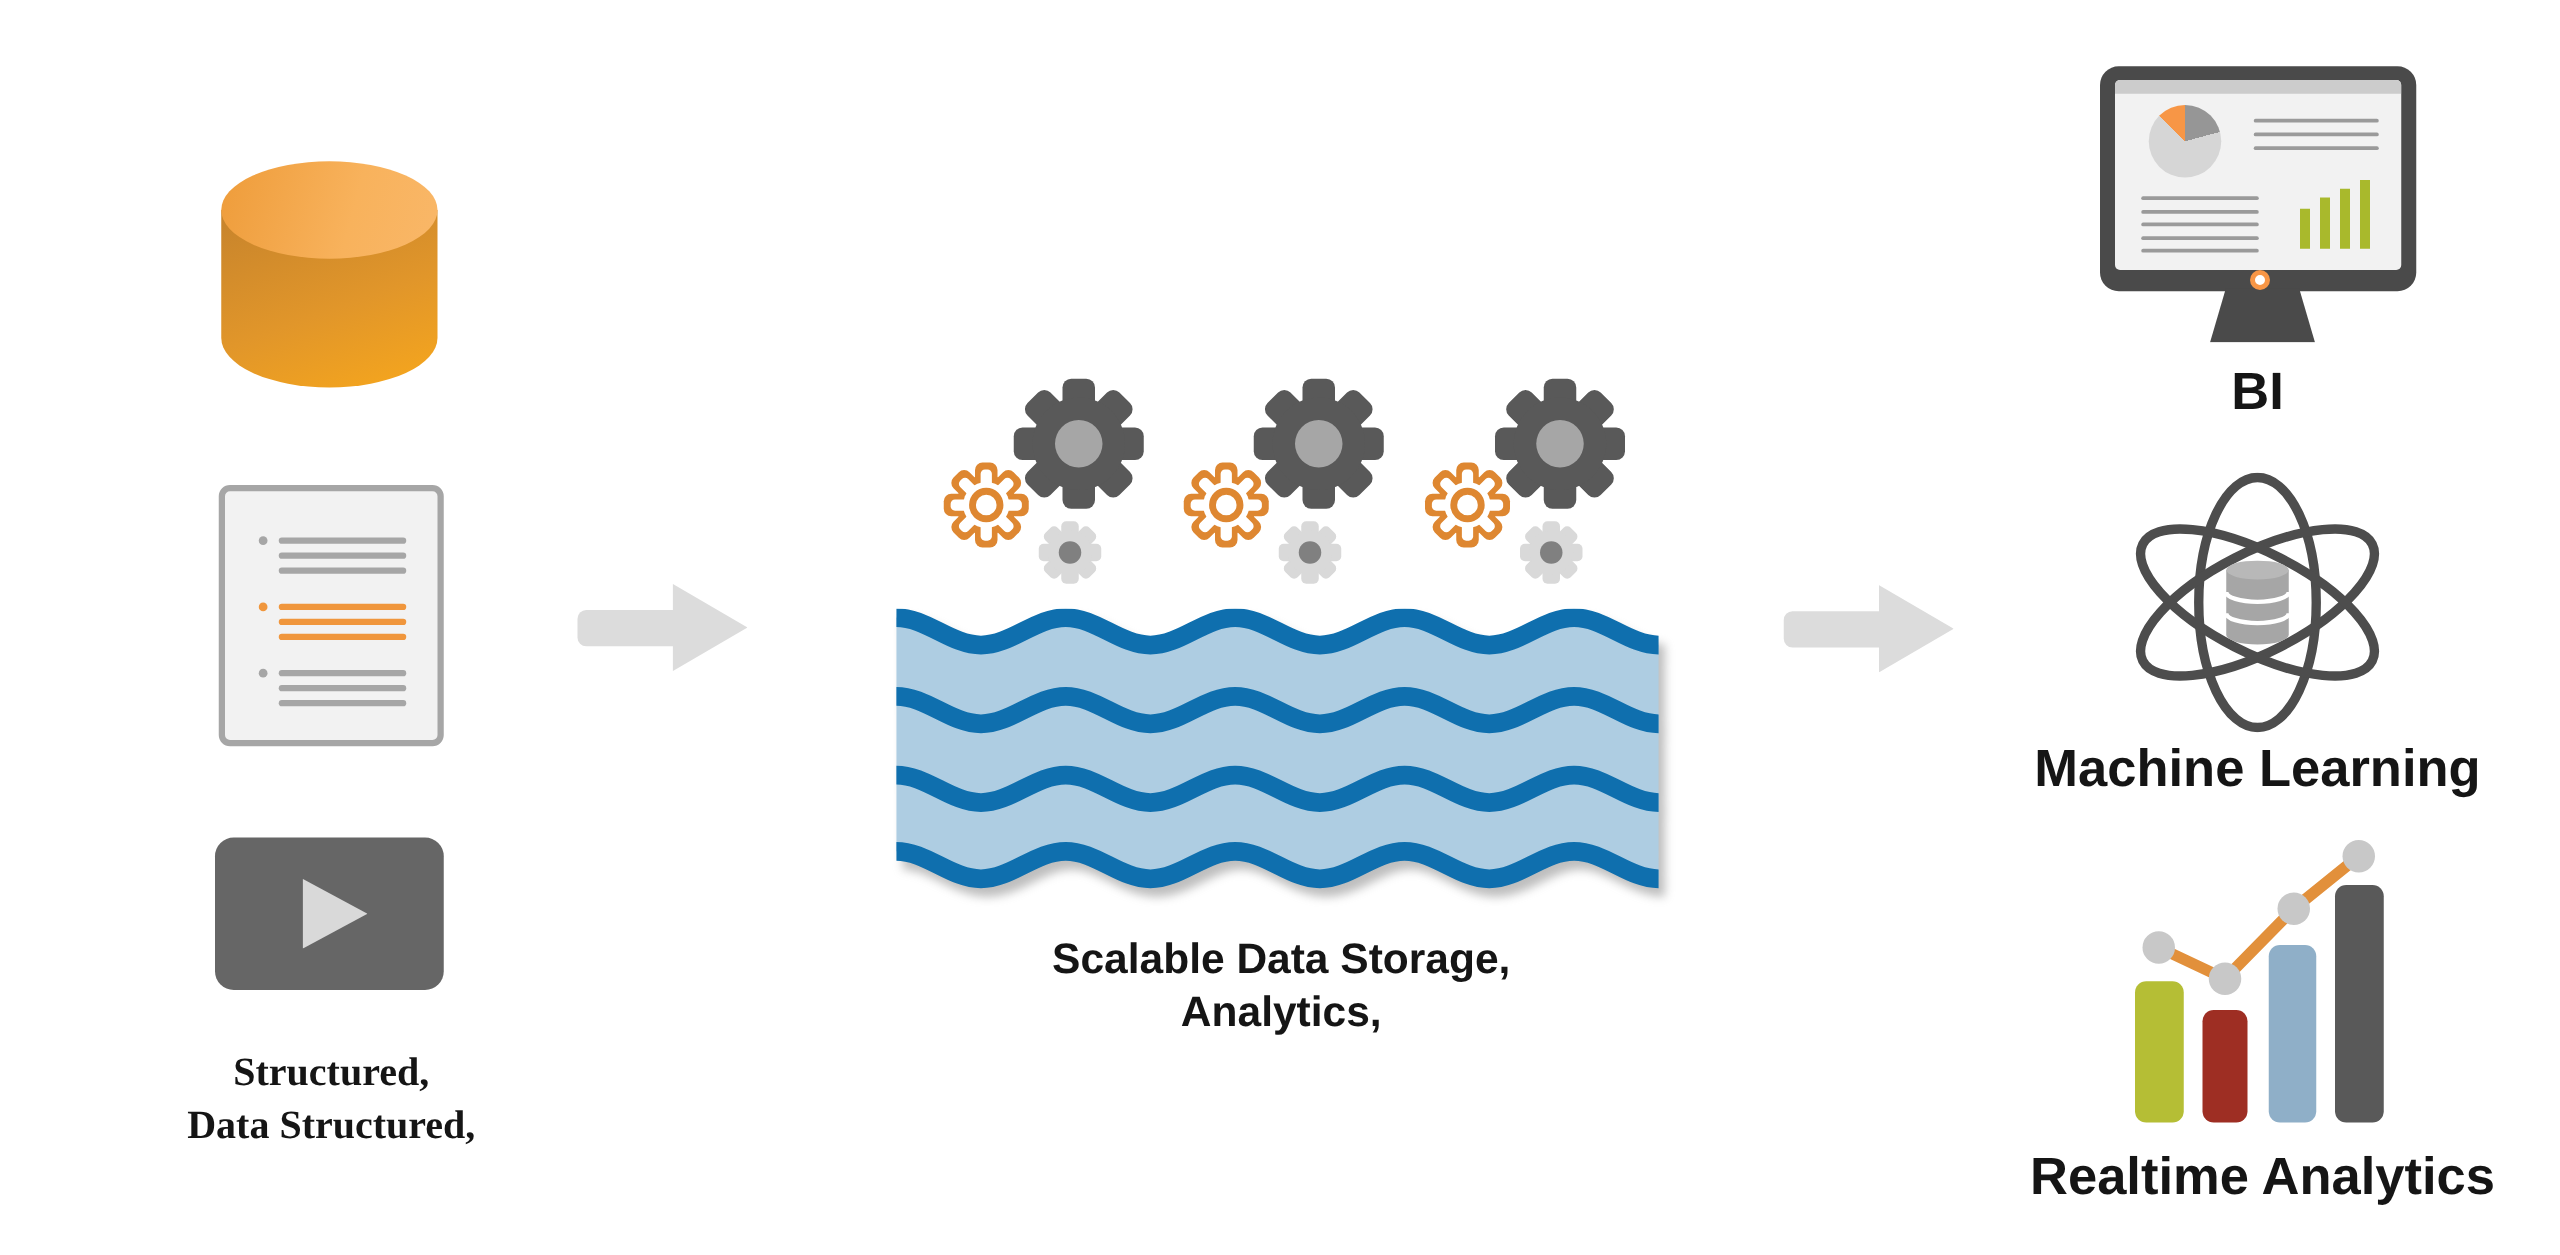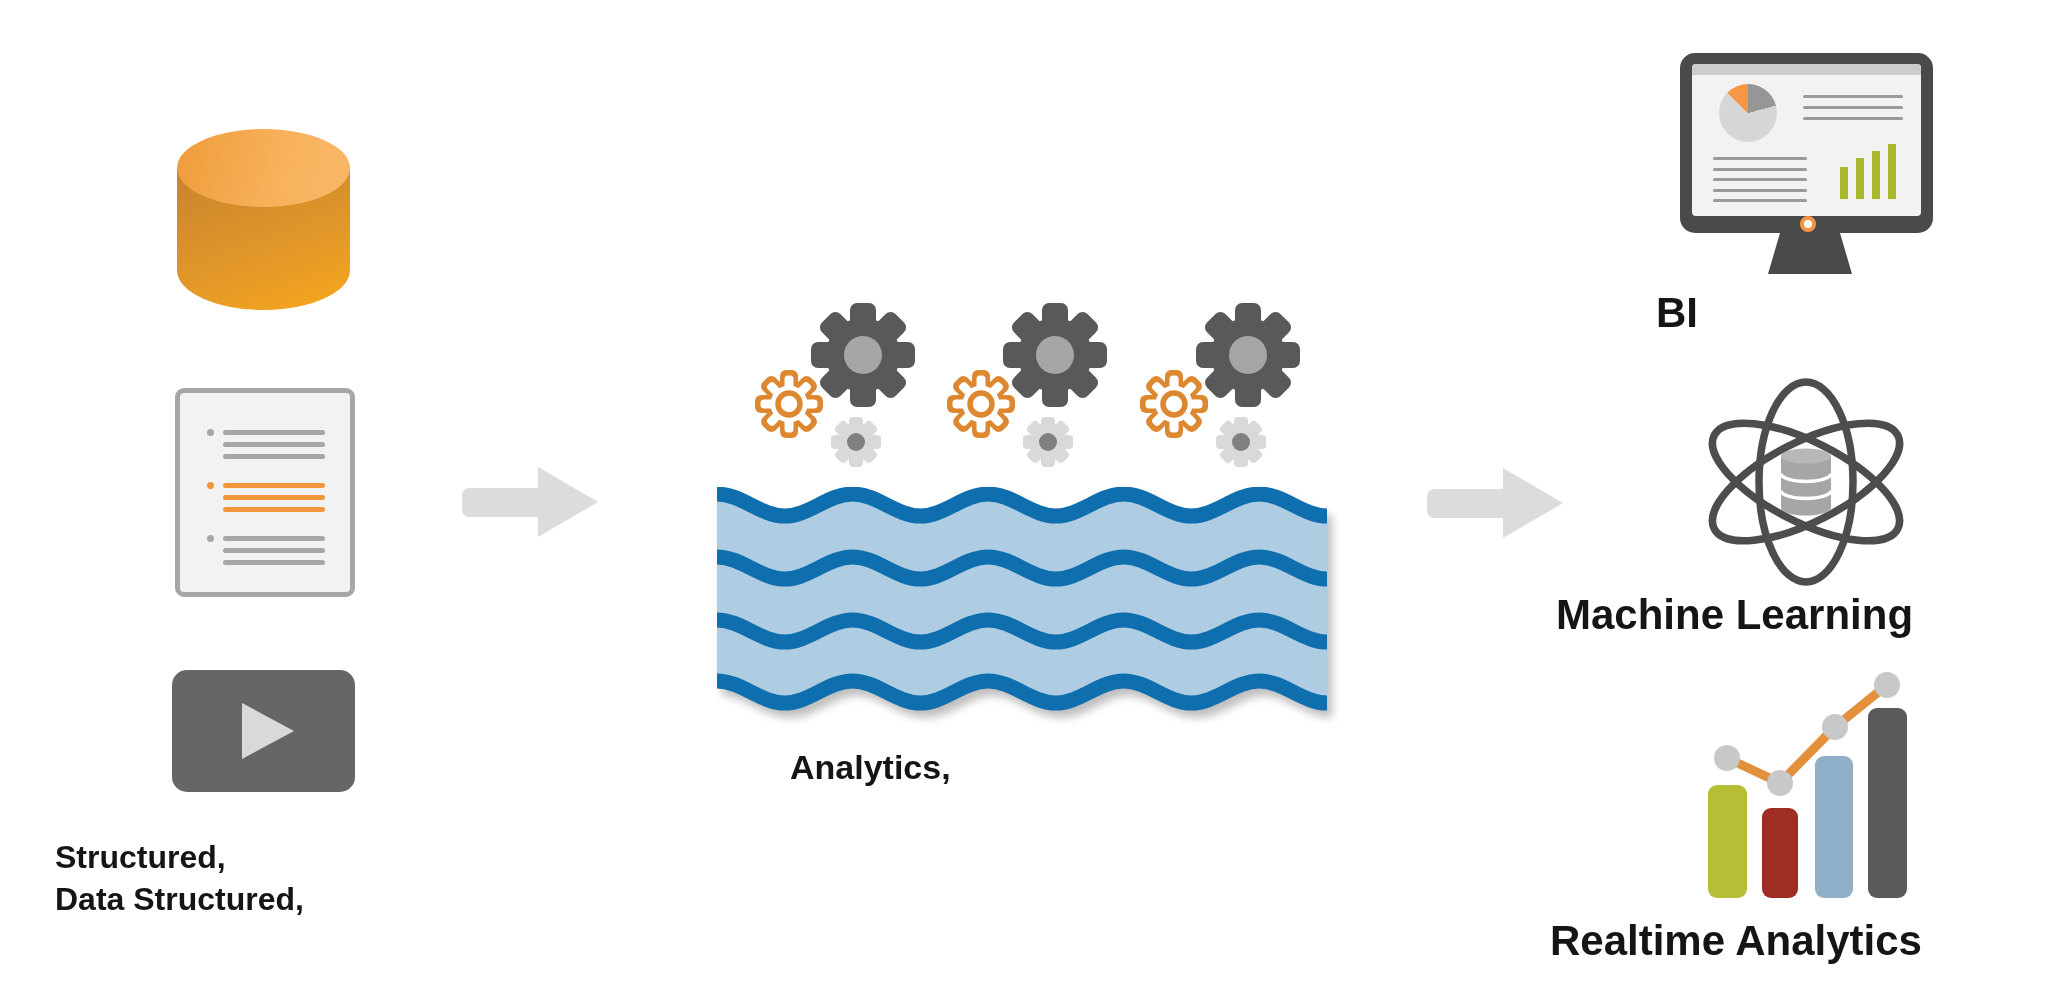--- a/index.html
+++ b/index.html
@@ -1,22 +1,22 @@
 <!DOCTYPE html>
 <html><head>
 <meta charset="utf-8">
 <style>
   * { margin:0; padding:0; box-sizing:border-box; }
   html,body { width:2048px; height:1004px; background:#ffffff; overflow:hidden;
               font-family:"Liberation Sans", sans-serif; }
   .stage { position:relative; width:2048px; height:1004px; background:#fff; }
   .abs { position:absolute; }
 
-  .caption { position:absolute; text-align:left; font-weight:700; color:#151515; }
-  .cap-src  { left:55px;  top:836px; width:420px; font-size:32px; line-height:42px; }
+  .caption { position:absolute; text-align:center; font-weight:700; color:#151515; }
+  .cap-src  { left:55px;  top:836px; width:420px; font-size:32px; line-height:42px;font-family:Liberation Serif, serif; }
   .cap-lake { left:790px; top:746px; width:470px; font-size:34px; line-height:43px; }
   .cap-out  { font-size:42px; line-height:46px; }
 
   
   .cyl-body { left:177px; top:168px; width:173px; height:142px;
               background:linear-gradient(160deg,#c6832c 0%,#e1962a 55%,#f7a71c 100%);
               border-radius:0 0 87px 87px / 0 0 40px 40px; }
   .cyl-top  { left:177px; top:129px; width:173px; height:78px; border-radius:50%;
               background:linear-gradient(105deg,#ee9c3a 0%,#f8b25c 60%,#f9b768 100%); }
 
@@ -149,20 +149,21 @@
     <path fill="#aecde2" d="M0,7 c25,0 45,22 70,22 c25,0 45,-22 70,-22 c25,0 45,22 70,22 c25,0 45,-22 70,-22 c25,0 45,22 70,22 c25,0 45,-22 70,-22 c25,0 45,22 70,22 c25,0 45,-22 70,-22 c25,0 45,22 70,22 L630,216 c-25,0 -45,-22 -70,-22 c-25,0 -45,22 -70,22 c-25,0 -45,-22 -70,-22 c-25,0 -45,22 -70,22 c-25,0 -45,-22 -70,-22 c-25,0 -45,22 -70,22 c-25,0 -45,-22 -70,-22 c-25,0 -45,22 -70,22 c-25,0 -45,-22 -70,-22 Z"></path>
     <g fill="none" stroke="#0f6fae" stroke-width="15">
       <path d="M0,7 c25,0 45,22 70,22 c25,0 45,-22 70,-22 c25,0 45,22 70,22 c25,0 45,-22 70,-22 c25,0 45,22 70,22 c25,0 45,-22 70,-22 c25,0 45,22 70,22 c25,0 45,-22 70,-22 c25,0 45,22 70,22"></path>
       <path d="M0,70 c25,0 45,22 70,22 c25,0 45,-22 70,-22 c25,0 45,22 70,22 c25,0 45,-22 70,-22 c25,0 45,22 70,22 c25,0 45,-22 70,-22 c25,0 45,22 70,22 c25,0 45,-22 70,-22 c25,0 45,22 70,22"></path>
       <path d="M0,133 c25,0 45,22 70,22 c25,0 45,-22 70,-22 c25,0 45,22 70,22 c25,0 45,-22 70,-22 c25,0 45,22 70,22 c25,0 45,-22 70,-22 c25,0 45,22 70,22 c25,0 45,-22 70,-22 c25,0 45,22 70,22"></path>
       <path d="M0,194 c25,0 45,22 70,22 c25,0 45,-22 70,-22 c25,0 45,22 70,22 c25,0 45,-22 70,-22 c25,0 45,22 70,22 c25,0 45,-22 70,-22 c25,0 45,22 70,22 c25,0 45,-22 70,-22 c25,0 45,22 70,22"></path>
     </g>
   </svg>
 
   <div class="caption cap-lake">
+    <div>Scalable Data Storage,</div>
     <div>Analytics,</div>
   </div>
 
   <div class="abs arrow-tail" style="left:1427px; top:489px;"></div>
   <div class="abs arrow-head" style="left:1503px; top:468px;"></div>
 
   <div class="abs mon-frame">
     <div class="mon-screen">
       <div class="mon-bar"></div>
       <div class="mon-pie"></div>

